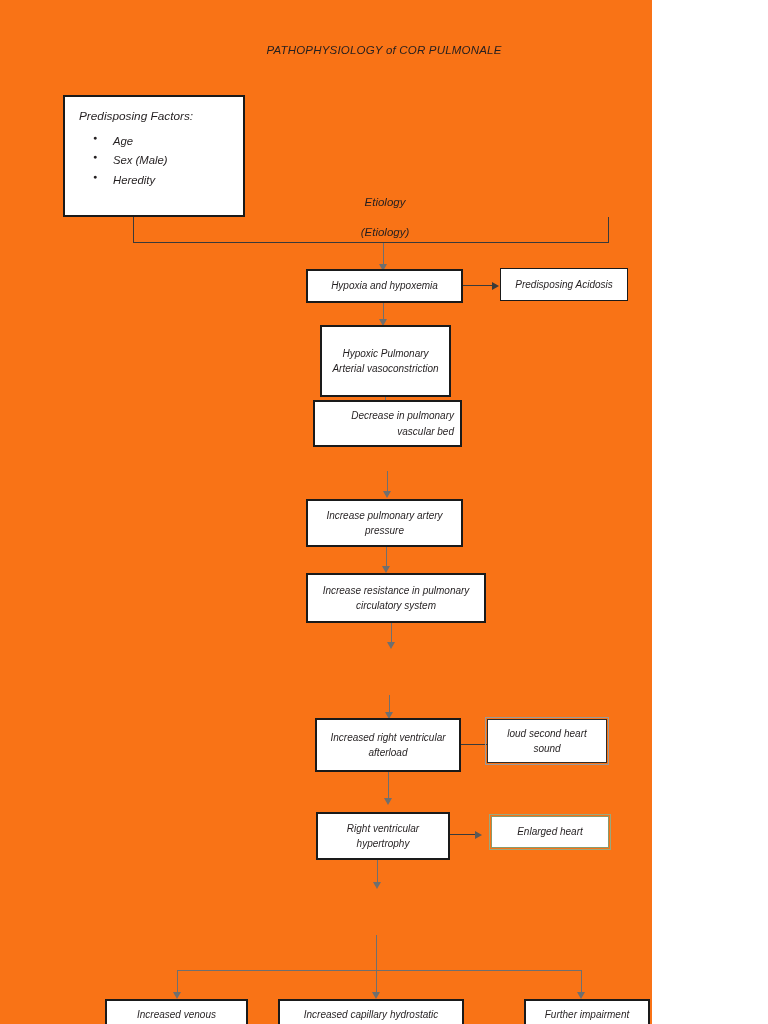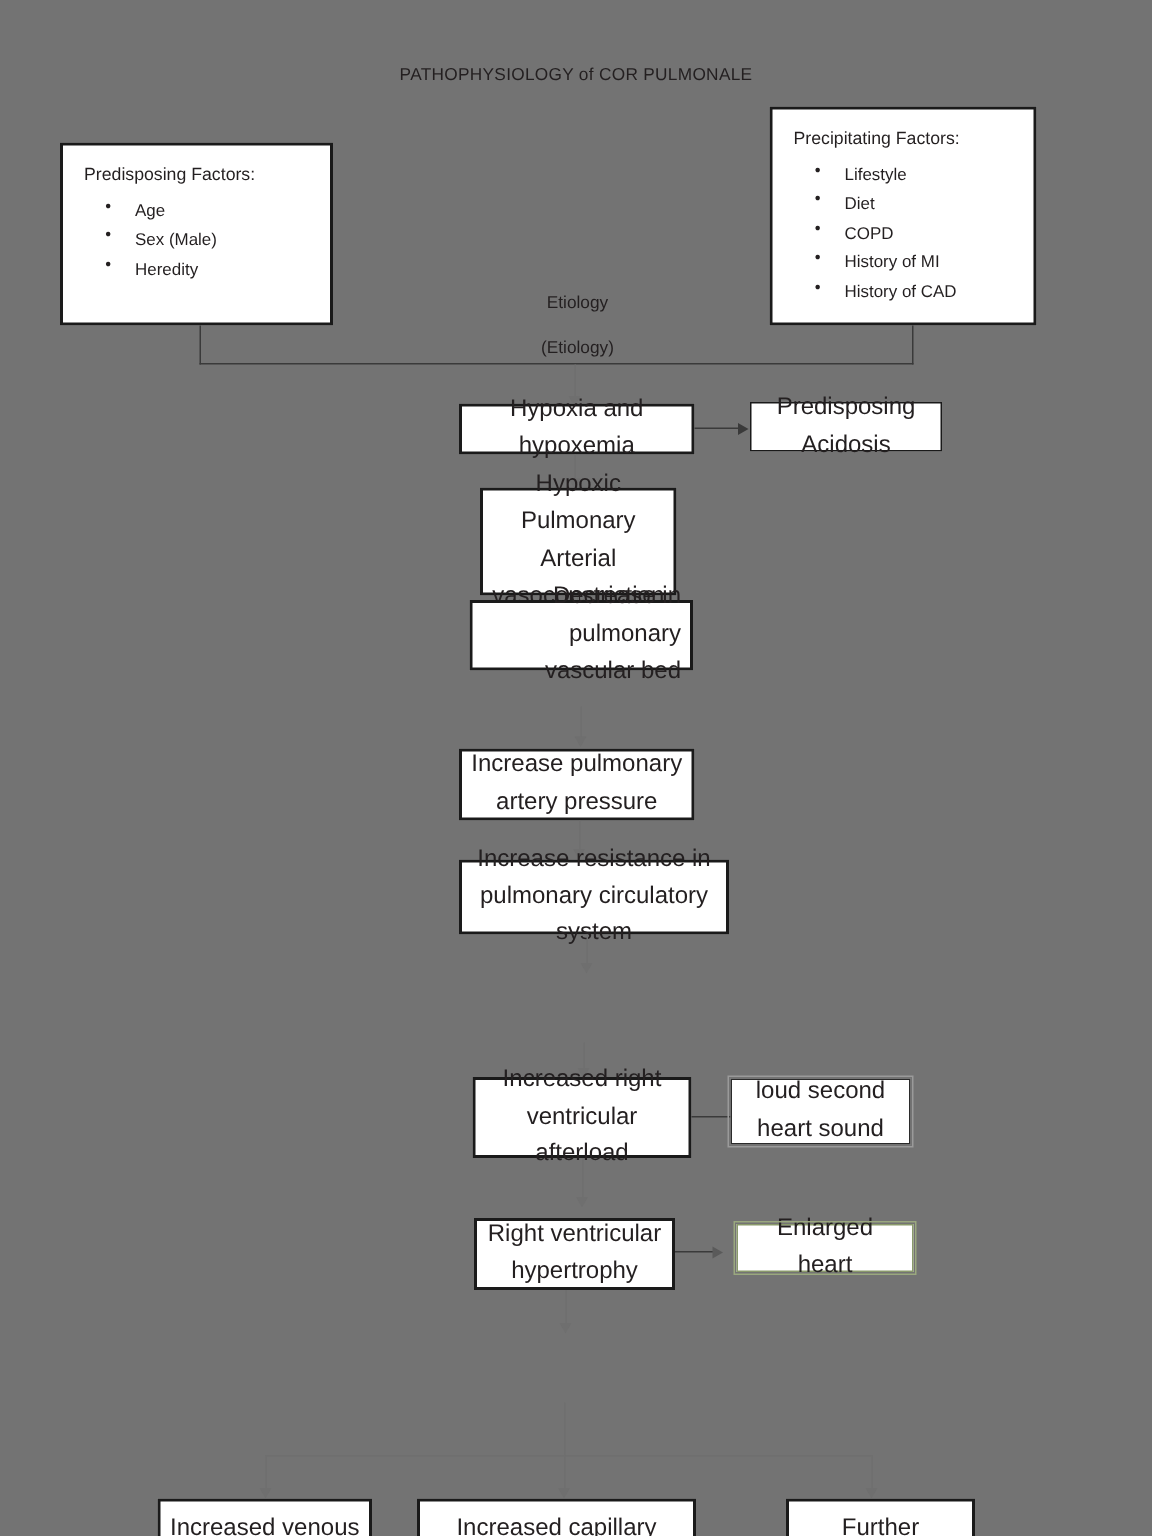--- a/index.html
+++ b/index.html
@@ -6,24 +6,25 @@
     margin: 0;
     padding: 0;
     background: #ffffff;
   }
   body {
     font-family: "Liberation Sans", sans-serif;
     color: #231f20;
   }
   #page {
     position: relative;
-    width: 768px;
+    width: 652px;
     height: 1024px;
     overflow: hidden;
-    background: #737373;
+    background: #f97316;
+    font-style: italic;
   }
   .title {
     position: absolute;
     left: 0;
     top: 44px;
     width: 768px;
     text-align: center;
     font-size: 11.5px;
     letter-spacing: .2px;
     color: #231f20;
@@ -32,21 +33,21 @@
   
   .box {
     position: absolute;
     box-sizing: border-box;
     background: #ffffff;
     border: 2.2px solid #1a1a1a;
     display: flex;
     align-items: center;
     justify-content: center;
     text-align: center;
-    font-size: 16px;
+    font-size: 10px;
     line-height: 1.55;
     padding: 10px 6px;
     color: #231f20;
   }
   .box.thin { border-width: 1.6px; }
 
   
   .factor-box {
     position: absolute;
     box-sizing: border-box;
@@ -134,39 +135,29 @@
     color: #231f20;
   }
 </style>
 </head>
 <body>
 
 <div id="page">
 
   <div class="title">PATHOPHYSIOLOGY of COR PULMONALE</div>
 
-  <div class="factor-box" style="left:40px; top:95px; width:182px; height:122px;">
+  <div class="factor-box" style="left:63px; top:95px; width:182px; height:122px;">
     <div class="factor-title">Predisposing Factors:</div>
     <ul class="factor-list">
       <li>Age</li>
       <li>Sex (Male)</li>
       <li>Heredity</li>
     </ul>
   </div>
 
-  <div class="factor-box" style="left:513px; top:71px; width:178px; height:146px;">
-    <div class="factor-title">Precipitating Factors:</div>
-    <ul class="factor-list">
-      <li>Lifestyle</li>
-      <li>Diet</li>
-      <li>COPD</li>
-      <li>History of MI</li>
-      <li>History of CAD</li>
-    </ul>
-  </div>
 
   <div class="label-text" style="left:305px; top:196px; width:160px;">Etiology</div>
   <div class="label-text" style="left:305px; top:226px; width:160px;">(Etiology)</div>
 
   <div class="vline dark" style="left:133px; top:217px; height:26px;"></div>
 
   <div class="vline dark" style="left:608px; top:217px; height:26px;"></div>
 
   <div class="hline dark" style="left:133px; top:242px; width:476px;"></div>
 

